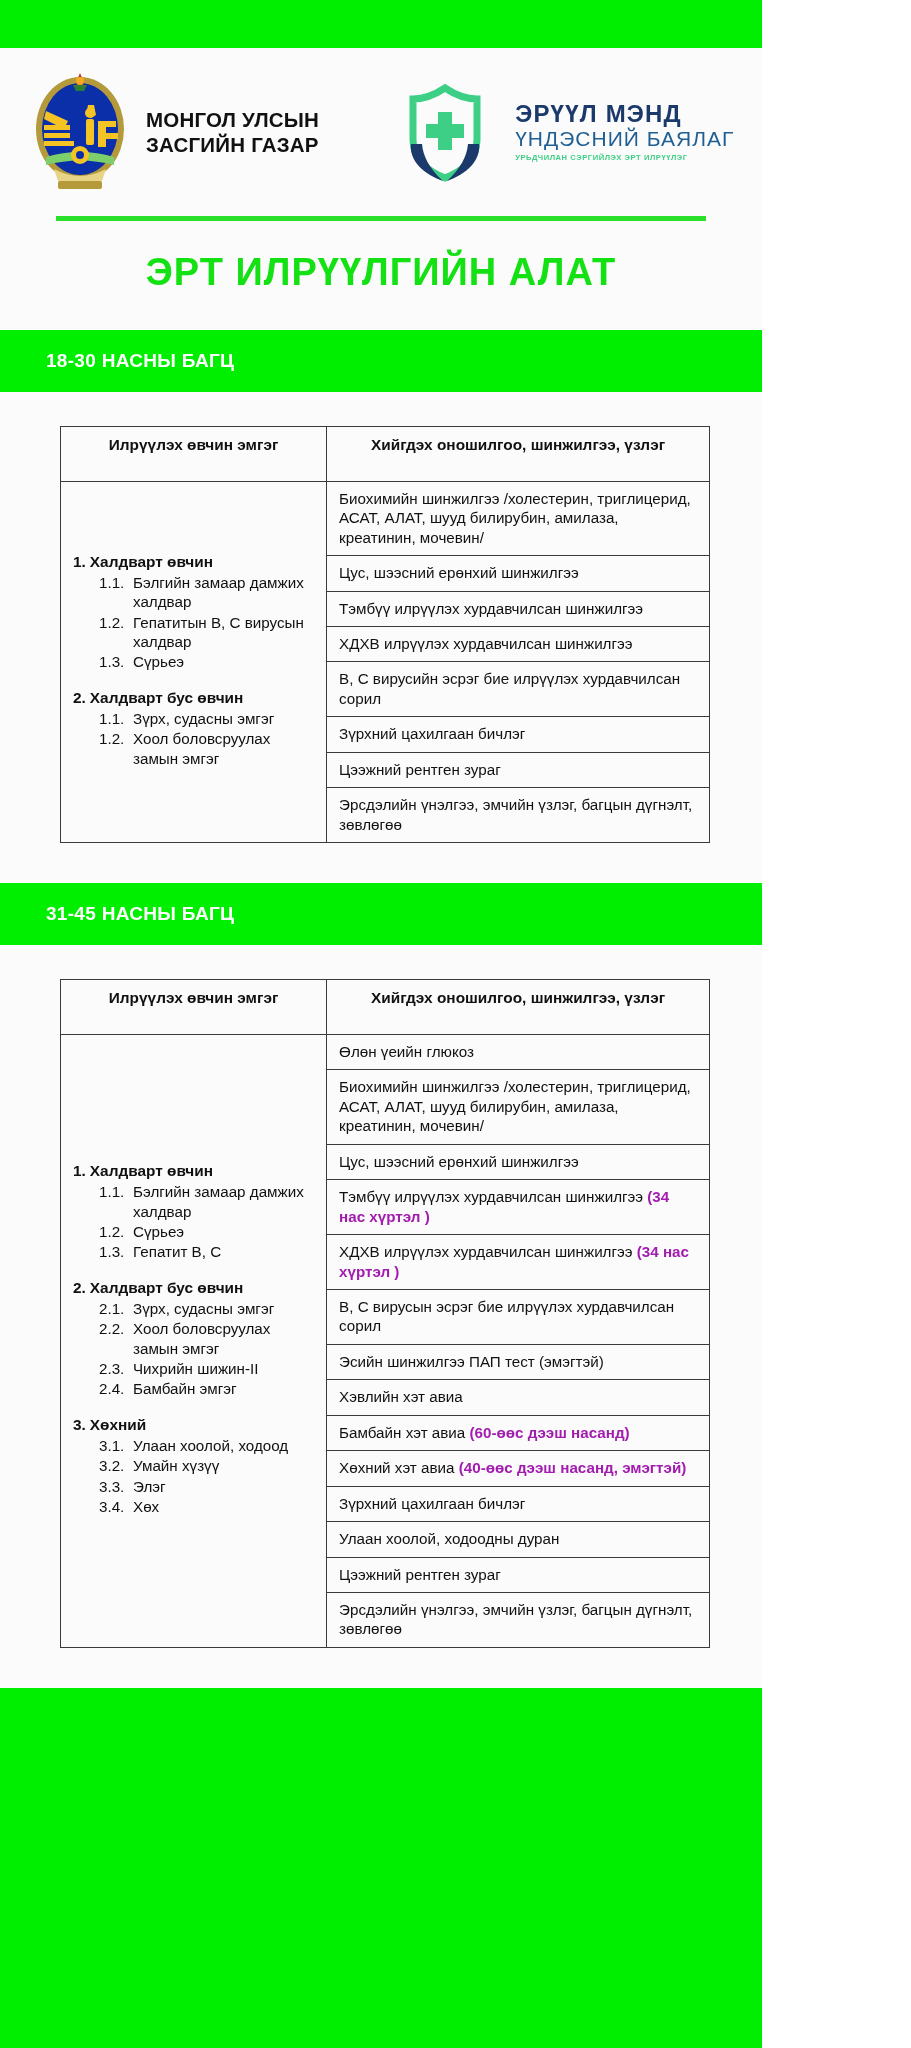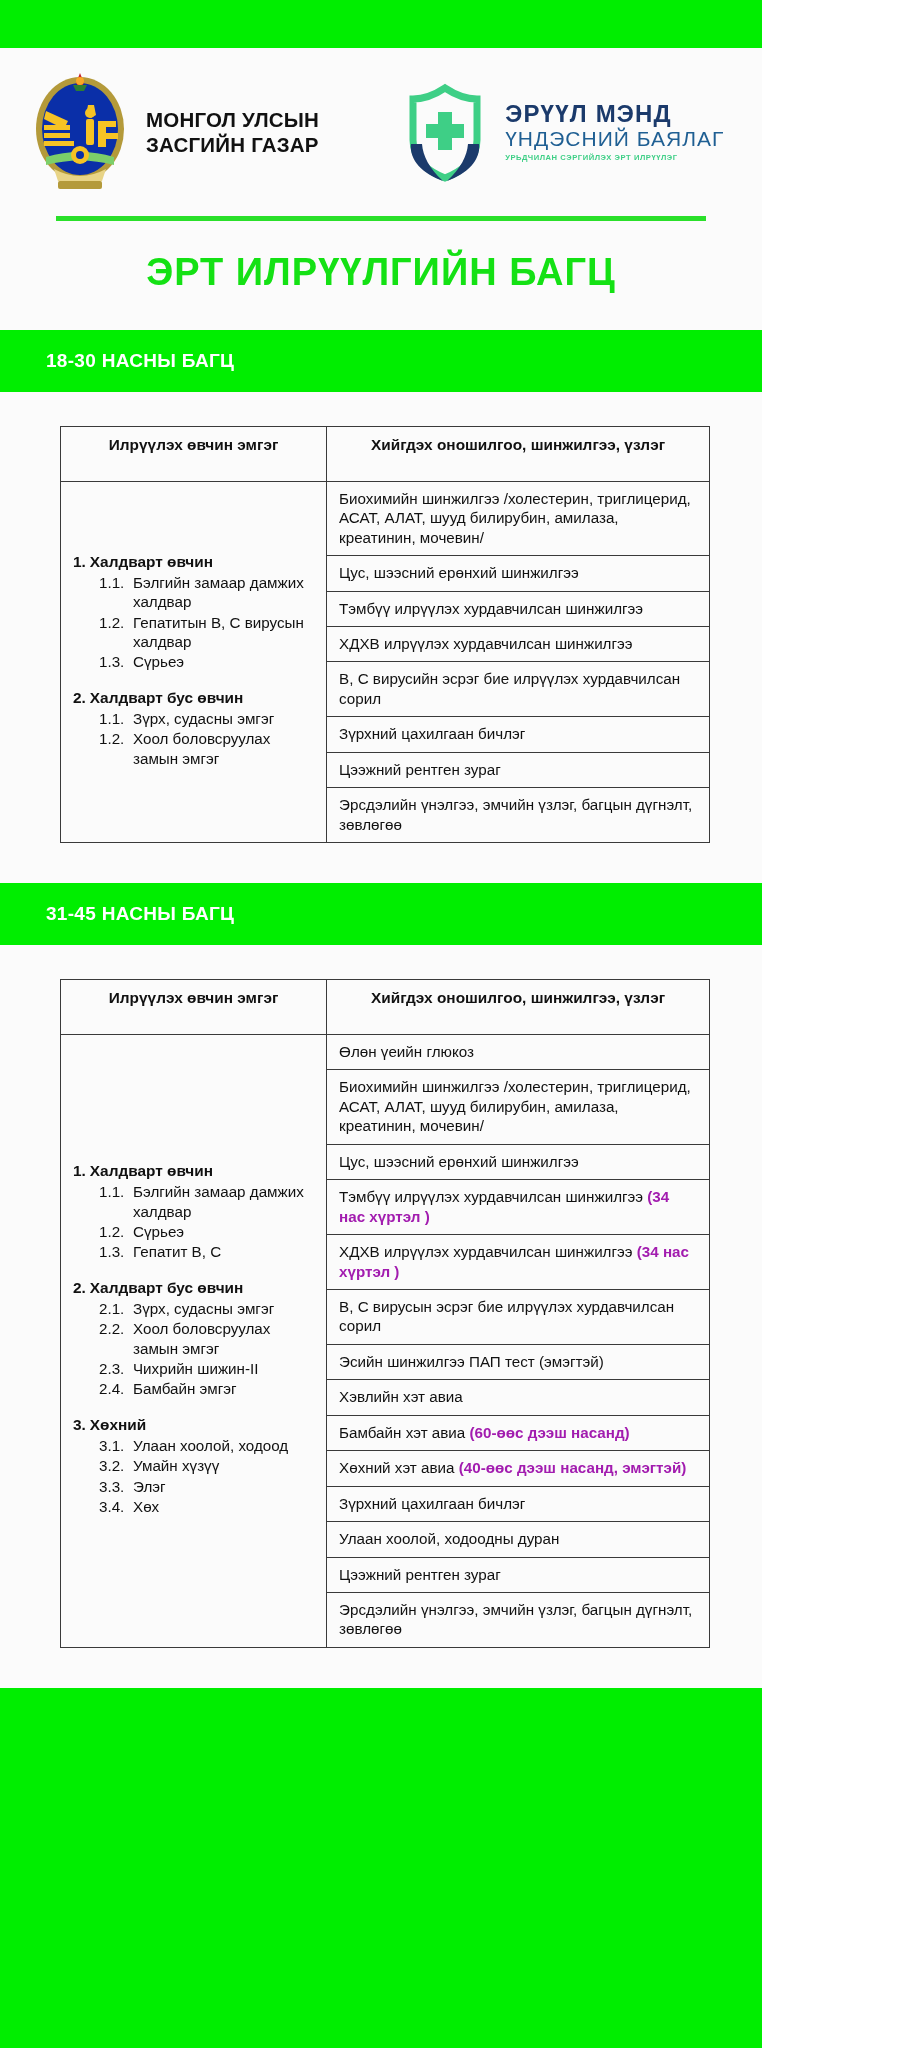--- a/index.html
+++ b/index.html
@@ -58,21 +58,21 @@
     font-size: 20.5px;
     font-weight: bold;
     line-height: 1.22;
     color: #111111;
     letter-spacing: 0.2px;
     white-space: nowrap;
   }
   .health-block {
     display: flex;
     align-items: center;
-    gap: 14px;
+    gap: 24px;
     margin-left: 80px;
     flex: 0 0 auto;
     justify-content: space-between;
   }
   .health-shield {
     width: 92px;
     height: 100px;
     flex: 0 0 auto;
   }
   .health-text {
@@ -260,21 +260,21 @@
         <span class="health-text">
           <span class="hx-line1">ЭРҮҮЛ МЭНД</span>
           <span class="hx-line2">ҮНДЭСНИЙ БАЯЛАГ</span>
           <span class="hx-line3">УРЬДЧИЛАН СЭРГИЙЛЭХ ЭРТ ИЛРҮҮЛЭГ</span>
         </span>
       </div>
     </div>
 
     <div class="title-zone">
       <div class="title-rule"></div>
-      <div class="main-title">ЭРТ ИЛРҮҮЛГИЙН БАГЦ</div>
+      <div class="main-title">ЭРТ ИЛРҮҮЛГИЙН АЛАТ</div>
     </div>
   </div>
 
   <div id="sections-root">
       <div class="section-band">
         <span class="section-band-label">18-30 НАСНЫ БАГЦ</span>
       </div>
       <div class="table-wrap">
         <table class="pkg">
           <colgroup>

